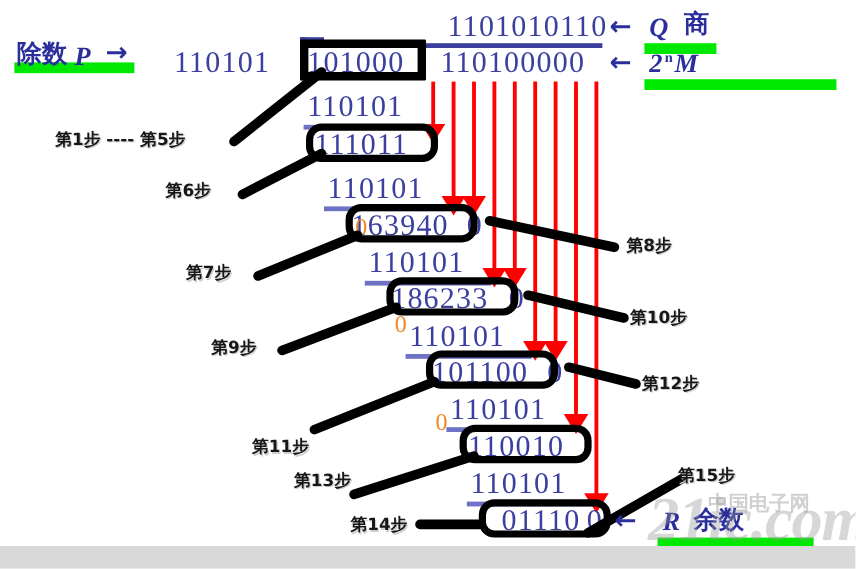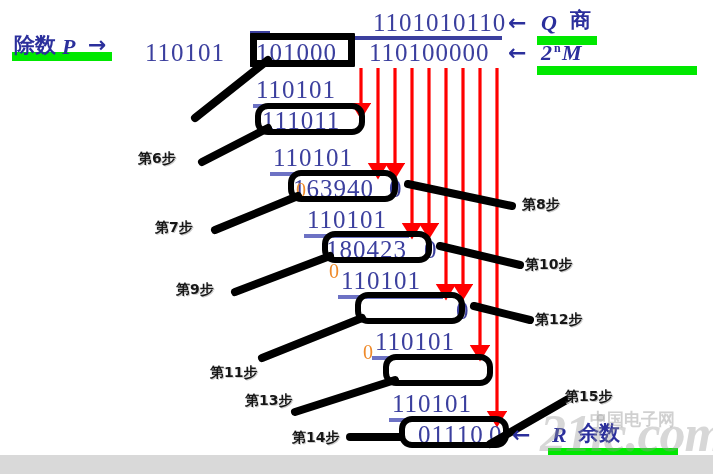--- a/index.html
+++ b/index.html
@@ -135,50 +135,52 @@
       <line x1="497" y1="68" x2="497" y2="418"></line>
     </g>
   </svg>
 
   <div class="abs bits" style="left:337px;top:10px;margin-left:36px;">1101010110</div>
   <div class="uline" style="left:252px;top:36px;width:250px;height:4px;"></div>
 
   <div id="divbracket" style="left:250px;top:31px;width:20px;height:36px;"></div>
 
   <div class="abs bits" style="left:256px;top:40px;">101000</div>
-  <div class="abs bits" style="left:369px;top:40px;">110100000</div>
+  <div class="abs bits" style="left:355px;top:40px;padding-left:12px;">110100000</div>
   <div class="hbox sq" style="left:250px;top:33px;width:105px;height:34px;"></div>
 
   <div class="abs bits" style="left:256px;top:77px;">110101</div>
   <div class="uline light" style="left:253px;top:104px;width:105px;"></div>
   <div class="abs bits" style="left:262px;top:108px;">111011</div>
   <div class="hbox" style="left:255px;top:103px;width:110px;height:32px;"></div>
 
   <div class="abs bits" style="left:273px;top:145px;">110101</div>
   <div class="uline light" style="left:270px;top:172px;width:105px;"></div>
   <div class="abs bits" style="left:293px;top:176px;">163940</div>
   <div class="abs bits orange" style="left:296px;top:180px;">0</div>
   <div class="abs bits tail" style="left:389px;top:176px;">0</div>
   <div class="hbox" style="left:288px;top:170px;width:110px;height:32px;"></div>
 
   <div class="abs bits" style="left:307px;top:207px;">110101</div>
   <div class="uline light" style="left:304px;top:234px;width:105px;"></div>
-  <div class="abs bits" style="left:326px;top:237px;">180423</div>
+  <div class="abs bits" style="left:326px;top:237px;">186233</div>
   <div class="abs bits orange" style="left:329px;top:241px;">0</div>
   <div class="abs bits tail" style="left:424px;top:237px;">0</div>
   <div class="hbox" style="left:322px;top:231px;width:110px;height:32px;"></div>
 
   <div class="abs bits" style="left:341px;top:268px;">110101</div>
   <div class="uline light" style="left:338px;top:295px;width:105px;"></div>
+  <div class="abs bits" style="left:360px;top:298px;">101100</div>
   <div class="abs bits orange" style="left:363px;top:302px;">0</div>
   <div class="abs bits tail" style="left:456px;top:298px;">0</div>
   <div class="hbox" style="left:355px;top:292px;width:110px;height:32px;"></div>
 
   <div class="abs bits" style="left:375px;top:329px;">110101</div>
   <div class="uline light" style="left:372px;top:356px;width:105px;"></div>
+  <div class="abs bits" style="left:390px;top:360px;">110010</div>
   <div class="hbox" style="left:383px;top:354px;width:110px;height:32px;"></div>
 
   <div class="abs bits" style="left:392px;top:391px;">110101</div>
   <div class="uline light" style="left:389px;top:418px;width:105px;"></div>
   <div class="abs bits" style="left:418px;top:422px;">01110</div>
 
   <div class="abs bits tail" style="left:489px;top:422px;">0</div>
   <div class="hbox" style="left:399px;top:416px;width:110px;height:32px;"></div>
 
   <svg class="layer">
@@ -212,20 +214,21 @@
   <div class="abs blue-serif" style="left:541px;top:40px;">2</div>
   <div class="abs blue-serif sup" style="left:554px;top:41px;font-size:12px;">n</div>
   <div class="abs blue-serif" style="left:562px;top:40px;">M</div>
   <div class="hl" style="left:537px;top:66px;width:160px;height:9px;"></div>
 
   <div class="abs larrow" style="left:512px;top:422px;">←</div>
   <div class="abs blue-serif" style="left:552px;top:422px;">R</div>
   <div class="hl" style="left:548px;top:448px;width:130px;height:9px;"></div>
   <div class="abs blue-cn" style="left:578px;top:419px;">余数</div>
 
+  <div class="abs cn" style="left:46px;top:108px;">第1步 ---- 第5步</div>
   <div class="abs cn" style="left:138px;top:150px;">第6步</div>
   <div class="abs cn" style="left:155px;top:219px;text-align:center;">第7步</div>
   <div class="abs cn" style="left:522px;top:196px;">第8步</div>
   <div class="abs cn" style="left:176px;top:281px;">第9步</div>
   <div class="abs cn" style="left:525px;top:256px;">第10步</div>
   <div class="abs cn" style="left:210px;top:348px;margin-top:16px;">第11步</div>
   <div class="abs cn" style="left:535px;top:311px;">第12步</div>
   <div class="abs cn" style="left:245px;top:392px;">第13步</div>
   <div class="abs cn" style="left:292px;top:429px;">第14步</div>
   <div class="abs cn" style="left:565px;top:388px;">第15步</div>

